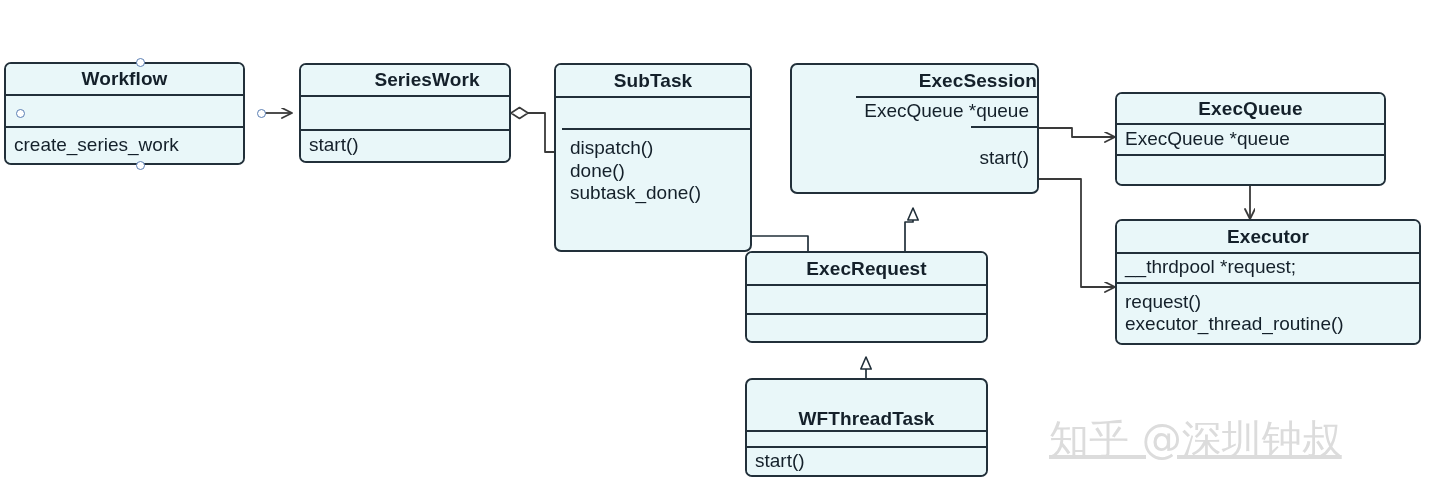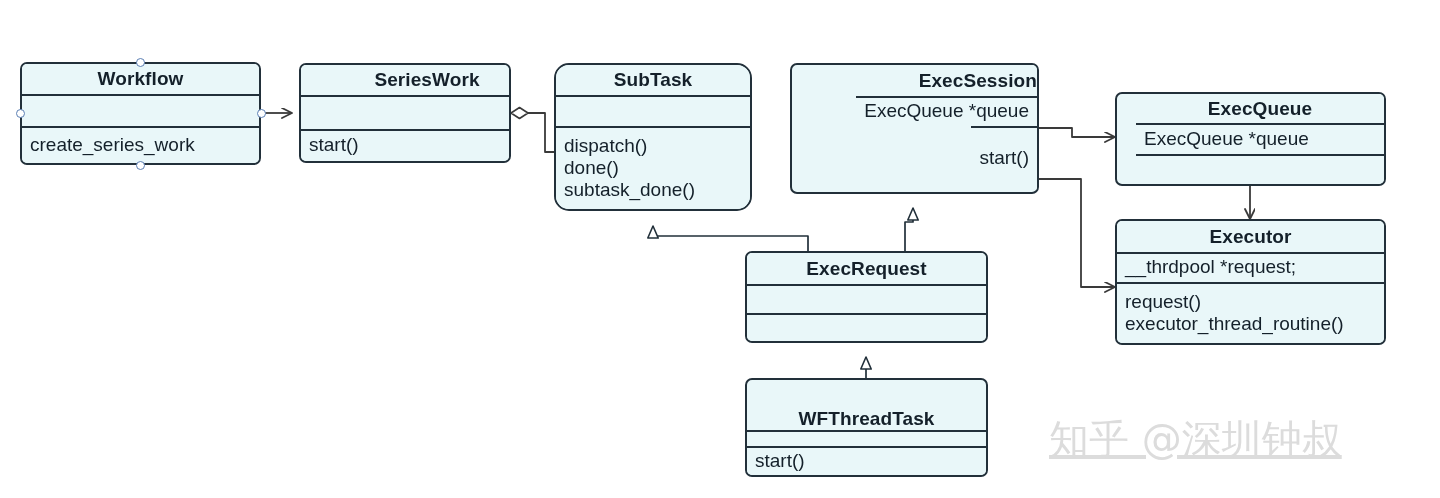--- a/index.html
+++ b/index.html
@@ -124,69 +124,69 @@
 
     <g>
       <path d="M 905 251 L 905 222 L 913 222 L 913 208" fill="none" stroke="#22303a" stroke-width="1.7" stroke-linejoin="round" marker-end="url(#hollowTri)"></path>
     </g>
 
     <g>
       <path d="M 866 378 L 866 357" fill="none" stroke="#22303a" stroke-width="1.7" marker-end="url(#hollowTri)"></path>
     </g>
   </svg>
 
-  <div class="uml-class" style="left:20px; top:62px; width:241px; height:103px;justify-content:center;">
+  <div class="uml-class" style="left:4px; top:62px; width:241px; height:103px;justify-content:center;">
     <div class="compartment c-title" style="height:32px; font-size:19px;">Workflow</div>
     <div class="compartment c-empty" style="height:35px;"></div>
     <div class="compartment c-body" style="height:39px;">
       <div class="line" style="font-size:19px;">create_series_work</div>
     </div>
   </div>
   <span class="handle" style="left:136px; top:58px;"></span>
   <span class="handle" style="left:16px; top:109px;"></span>
   <span class="handle" style="left:257px; top:109px;"></span>
   <span class="handle" style="left:136px; top:161px;"></span>
 
   <div class="uml-class" style="left:299px; top:63px; width:212px; height:100px;">
     <div class="compartment c-title" style="height:31px; font-size:19px;padding-left:44px;">SeriesWork</div>
     <div class="compartment c-empty" style="height:34px;"></div>
     <div class="compartment c-body" style="height:33px;">
       <div class="line" style="font-size:19px;">start()</div>
     </div>
   </div>
 
-  <div class="uml-class" style="left:554px; top:63px; width:198px; height:148px;border-radius:15px;">
+  <div class="uml-class" style="left:554px; top:63px; width:198px; height:189px;">
     <div class="compartment c-title" style="height:31px; font-size:19px;">SubTask</div>
     <div class="compartment c-empty" style="height:32px;"></div>
-    <div class="compartment c-body" style="height:85px;">
+    <div class="compartment c-body" style="height:85px;margin-left:6px;">
       <div class="line" style="font-size:19px;">dispatch()</div>
       <div class="line" style="font-size:19px;">done()</div>
       <div class="line" style="font-size:19px;">subtask_done()</div>
     </div>
   </div>
 
   <div class="uml-class" style="left:790px; top:63px; width:249px; height:131px;align-items:flex-end;">
     <div class="compartment c-title" style="height:31px; font-size:19px;">ExecSession</div>
     <div class="compartment c-body" style="height:30px;">
       <div class="line" style="font-size:19px;">ExecQueue *queue</div>
     </div>
     <div class="compartment c-body" style="height:64px;">
       <div class="line" style="font-size:19px;">start()</div>
     </div>
   </div>
 
-  <div class="uml-class" style="left:1115px; top:92px; width:271px; height:94px;padding-left:19px;">
+  <div class="uml-class" style="left:1115px; top:92px; width:271px; height:94px;">
     <div class="compartment c-title" style="height:29px; font-size:19px;">ExecQueue</div>
     <div class="compartment c-body" style="height:31px;">
       <div class="line" style="font-size:19px;">ExecQueue *queue</div>
     </div>
     <div class="compartment c-empty" style="height:30px;"></div>
   </div>
 
-  <div class="uml-class" style="left:1115px; top:219px; width:271px; height:126px;">
+  <div class="uml-class" style="left:1115px; top:219px; width:306px; height:126px;">
     <div class="compartment c-title" style="height:31px; font-size:19px;">Executor</div>
     <div class="compartment c-body" style="height:30px;">
       <div class="line" style="font-size:19px;">__thrdpool *request;</div>
     </div>
     <div class="compartment c-body" style="height:61px;">
       <div class="line" style="font-size:19px;">request()</div>
       <div class="line" style="font-size:19px;">executor_thread_routine()</div>
     </div>
   </div>
 

